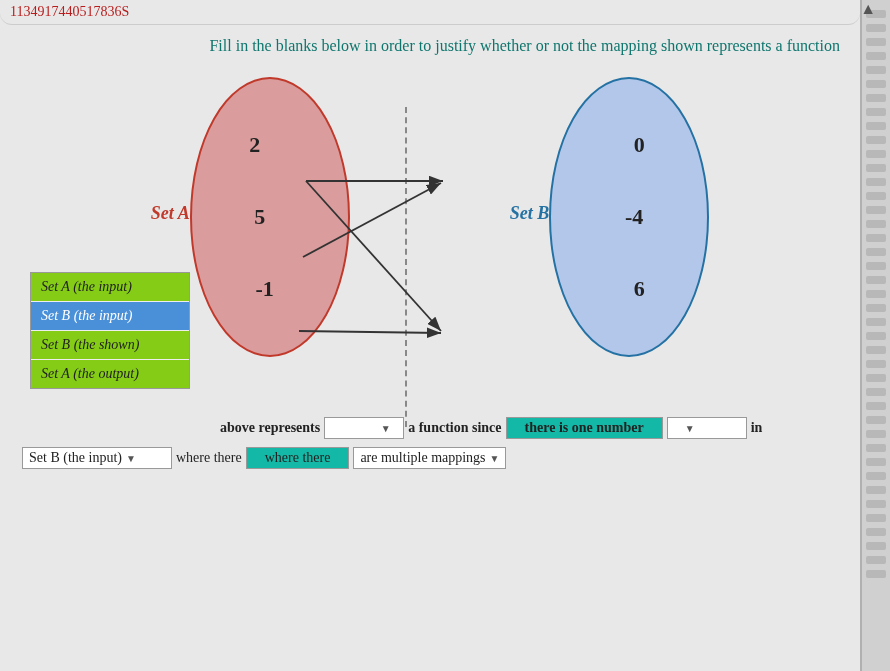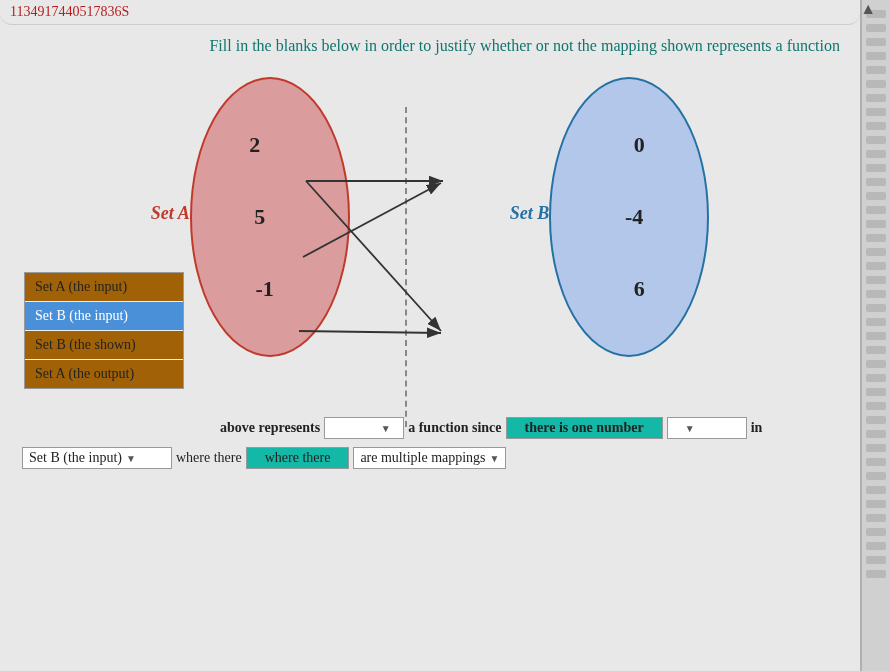--- a/index.html
+++ b/index.html
@@ -112,25 +112,26 @@
       top: 30px;
       width: 2px;
       height: 320px;
       border-left: 2px dashed #888;
       z-index: 1;
     }
 
     .dropdown-box {
       position: absolute;
       bottom: 80px;
-      left: 4px;
-      background: #a16207;
+      left: 10px;
+      background: #84cc16;
       border: 1px solid #999;
       z-index: 10;
       min-width: 160px;
+      font-style: italic;
     }
 
     .dropdown-item {
       padding: 6px 10px;
       font-size: 14px;
       color: #222;
       cursor: pointer;
       border-bottom: 1px solid #eee;
     }
 

